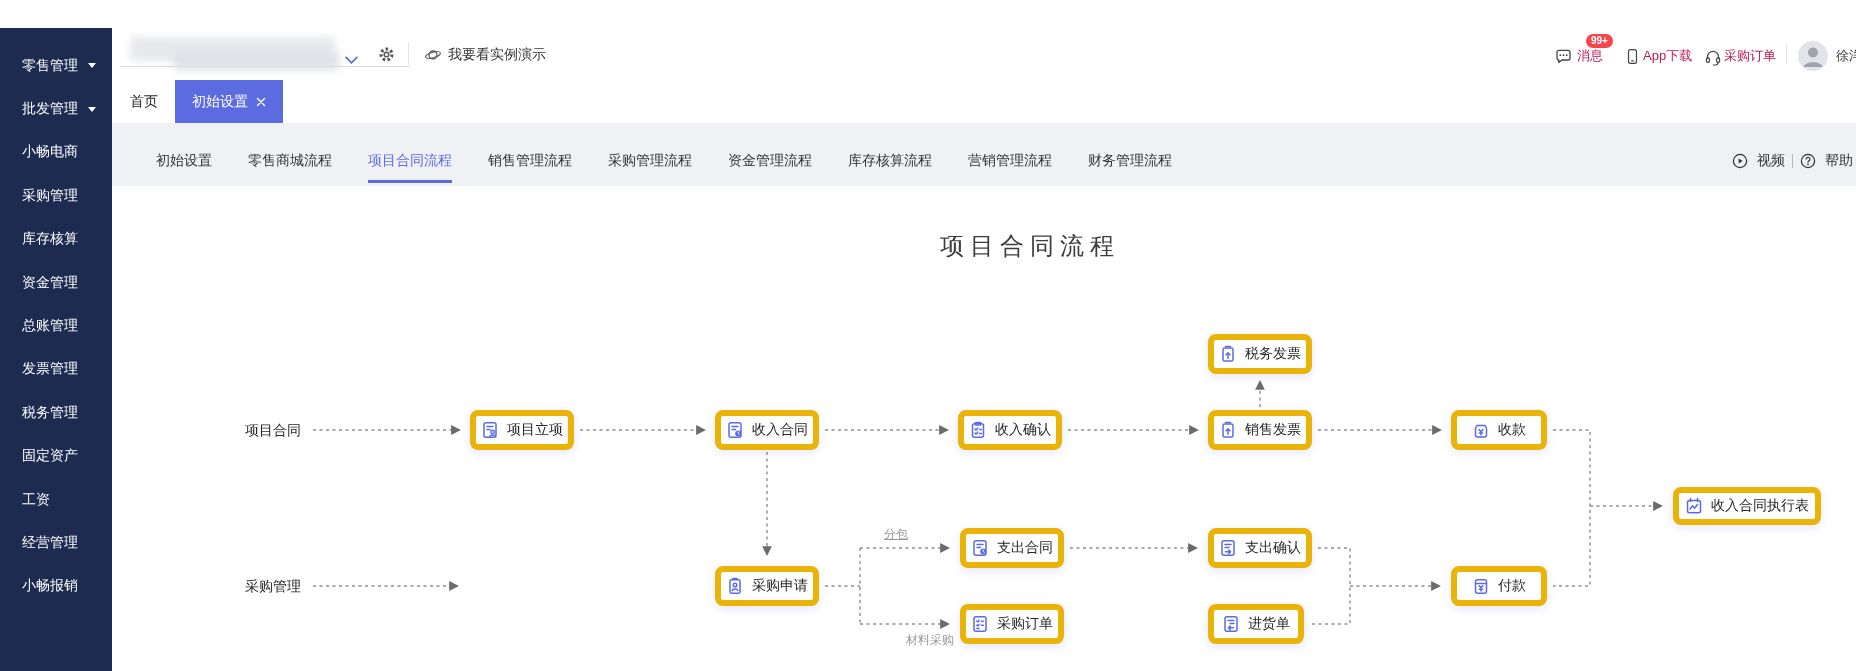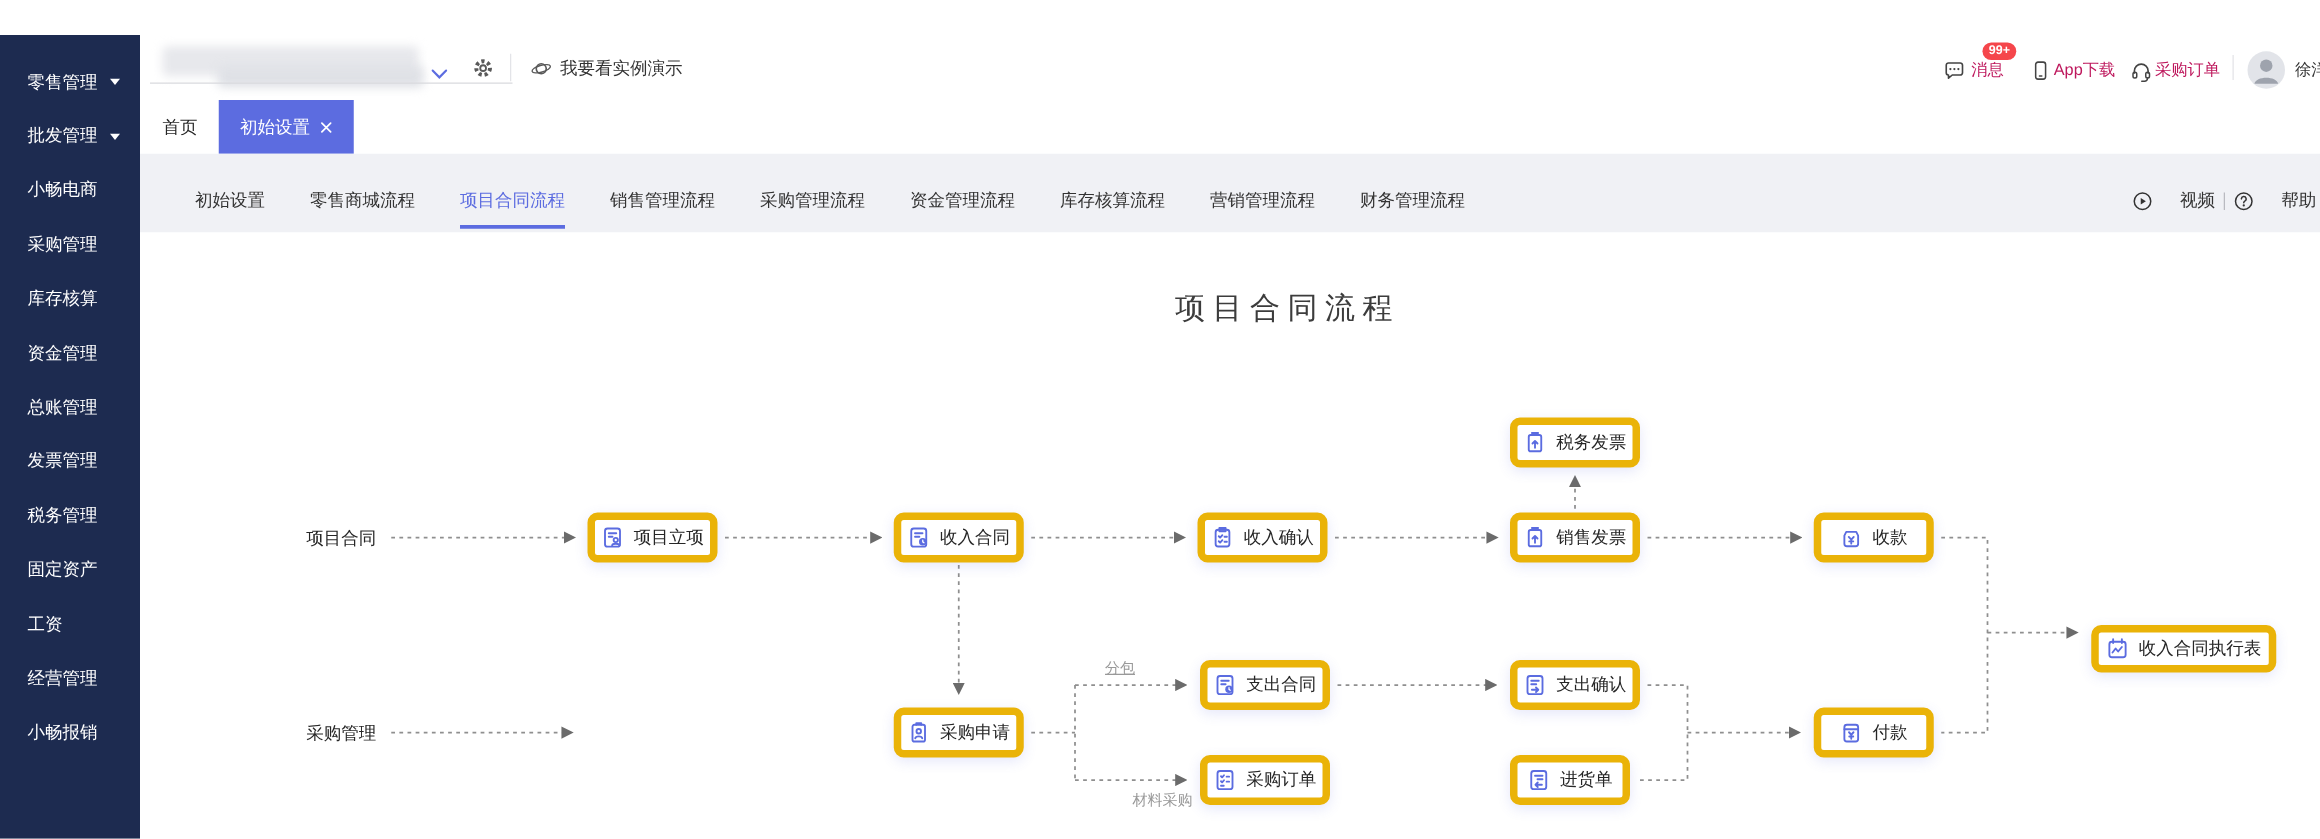--- a/index.html
+++ b/index.html
@@ -33,21 +33,21 @@
   .tabrow{position:absolute;left:112px;top:80px;width:1744px;height:43px;background:#fff;padding-left:24px;}
   .tab-home{position:absolute;left:18px;top:0;height:43px;line-height:43px;font-size:14px;color:#262626;cursor:pointer;}
   .tab-active{position:absolute;left:63px;top:0;width:108px;height:43px;background:#5c6ce0;color:#fff;font-size:14px;display:flex;align-items:center;justify-content:center;gap:8px;cursor:pointer;}
   
   .navbar{position:absolute;left:112px;top:123px;width:1744px;height:63px;background:#f0f1f5;display:flex;align-items:center;padding-left:44px;box-sizing:border-box;gap:36px;padding-top:12px;}
   .nav-item{font-size:14px;color:#333;cursor:pointer;position:relative;white-space:nowrap;}
   .nav-item.active{color:#5c6ce0;}
   .nav-item.active::after{content:"";position:absolute;left:0;right:0;bottom:-13px;height:3px;background:#5c6ce0;}
   .nav-right{position:absolute;right:3px;top:12px;height:51px;display:flex;align-items:center;gap:7px;font-size:14px;color:#333;}
   .nav-right .vdiv{width:1px;height:14px;background:#b9bac0;}
-  .nav-link{display:flex;align-items:center;gap:22px;cursor:pointer;}
+  .nav-link{display:flex;align-items:center;gap:9px;cursor:pointer;}
   
   .content{position:absolute;left:112px;top:186px;width:1744px;height:485px;background:#fff;}
   .flow-title{position:absolute;left:828px;top:44px;font-size:24px;letter-spacing:6px;color:#3c3c3c;font-weight:500;}
   .lane-label{position:absolute;font-size:14px;color:#262626;}
   .edge-label{position:absolute;font-size:12px;color:#999;}
   .node{position:absolute;height:40px;background:#fff;border:6px solid #eab308;border-radius:8px;
         box-shadow:0 3px 10px rgba(93,107,225,.16);display:flex;align-items:center;justify-content:center;
         gap:8px;font-size:14px;color:#262626;box-sizing:border-box;cursor:pointer;}
   .node svg{flex:none;}
   .edges{position:absolute;left:0;top:0;}
@@ -279,21 +279,21 @@
       </svg>
     <span>销售发票</span>
   </div>
   <div class="node" style="left:1339px;top:224px;width:96px;">
     <svg class="nico" width="18" height="18" viewBox="0 0 18 18">
         <path d="M5 4.5h8l1.5 3v6.5a2 2 0 0 1-2 2h-7a2 2 0 0 1-2-2V7.5z"></path>
         <path d="M7 8.5l2 2.2 2-2.2M9 10.7v3.2M7.4 12.1h3.2"></path>
       </svg>
     <span>收款</span>
   </div>
-  <div class="node" style="left:1561px;top:301px;width:148px;height:38px;margin-top:13px;">
+  <div class="node" style="left:1561px;top:301px;width:148px;height:38px;">
     <svg class="nico" width="18" height="18" viewBox="0 0 18 18">
         <rect x="2.5" y="3.4" width="13" height="12.4" rx="2"></rect>
         <path d="M5.5 1.4v3M12.5 1.4v3"></path>
         <path d="M5 12l2.5-3.2 2 2.4 3-3.6"></path>
       </svg>
     <span>收入合同执行表</span>
   </div>
 
   <div class="node" style="left:603px;top:380px;width:104px;">
     <svg class="nico" width="18" height="18" viewBox="0 0 18 18">

